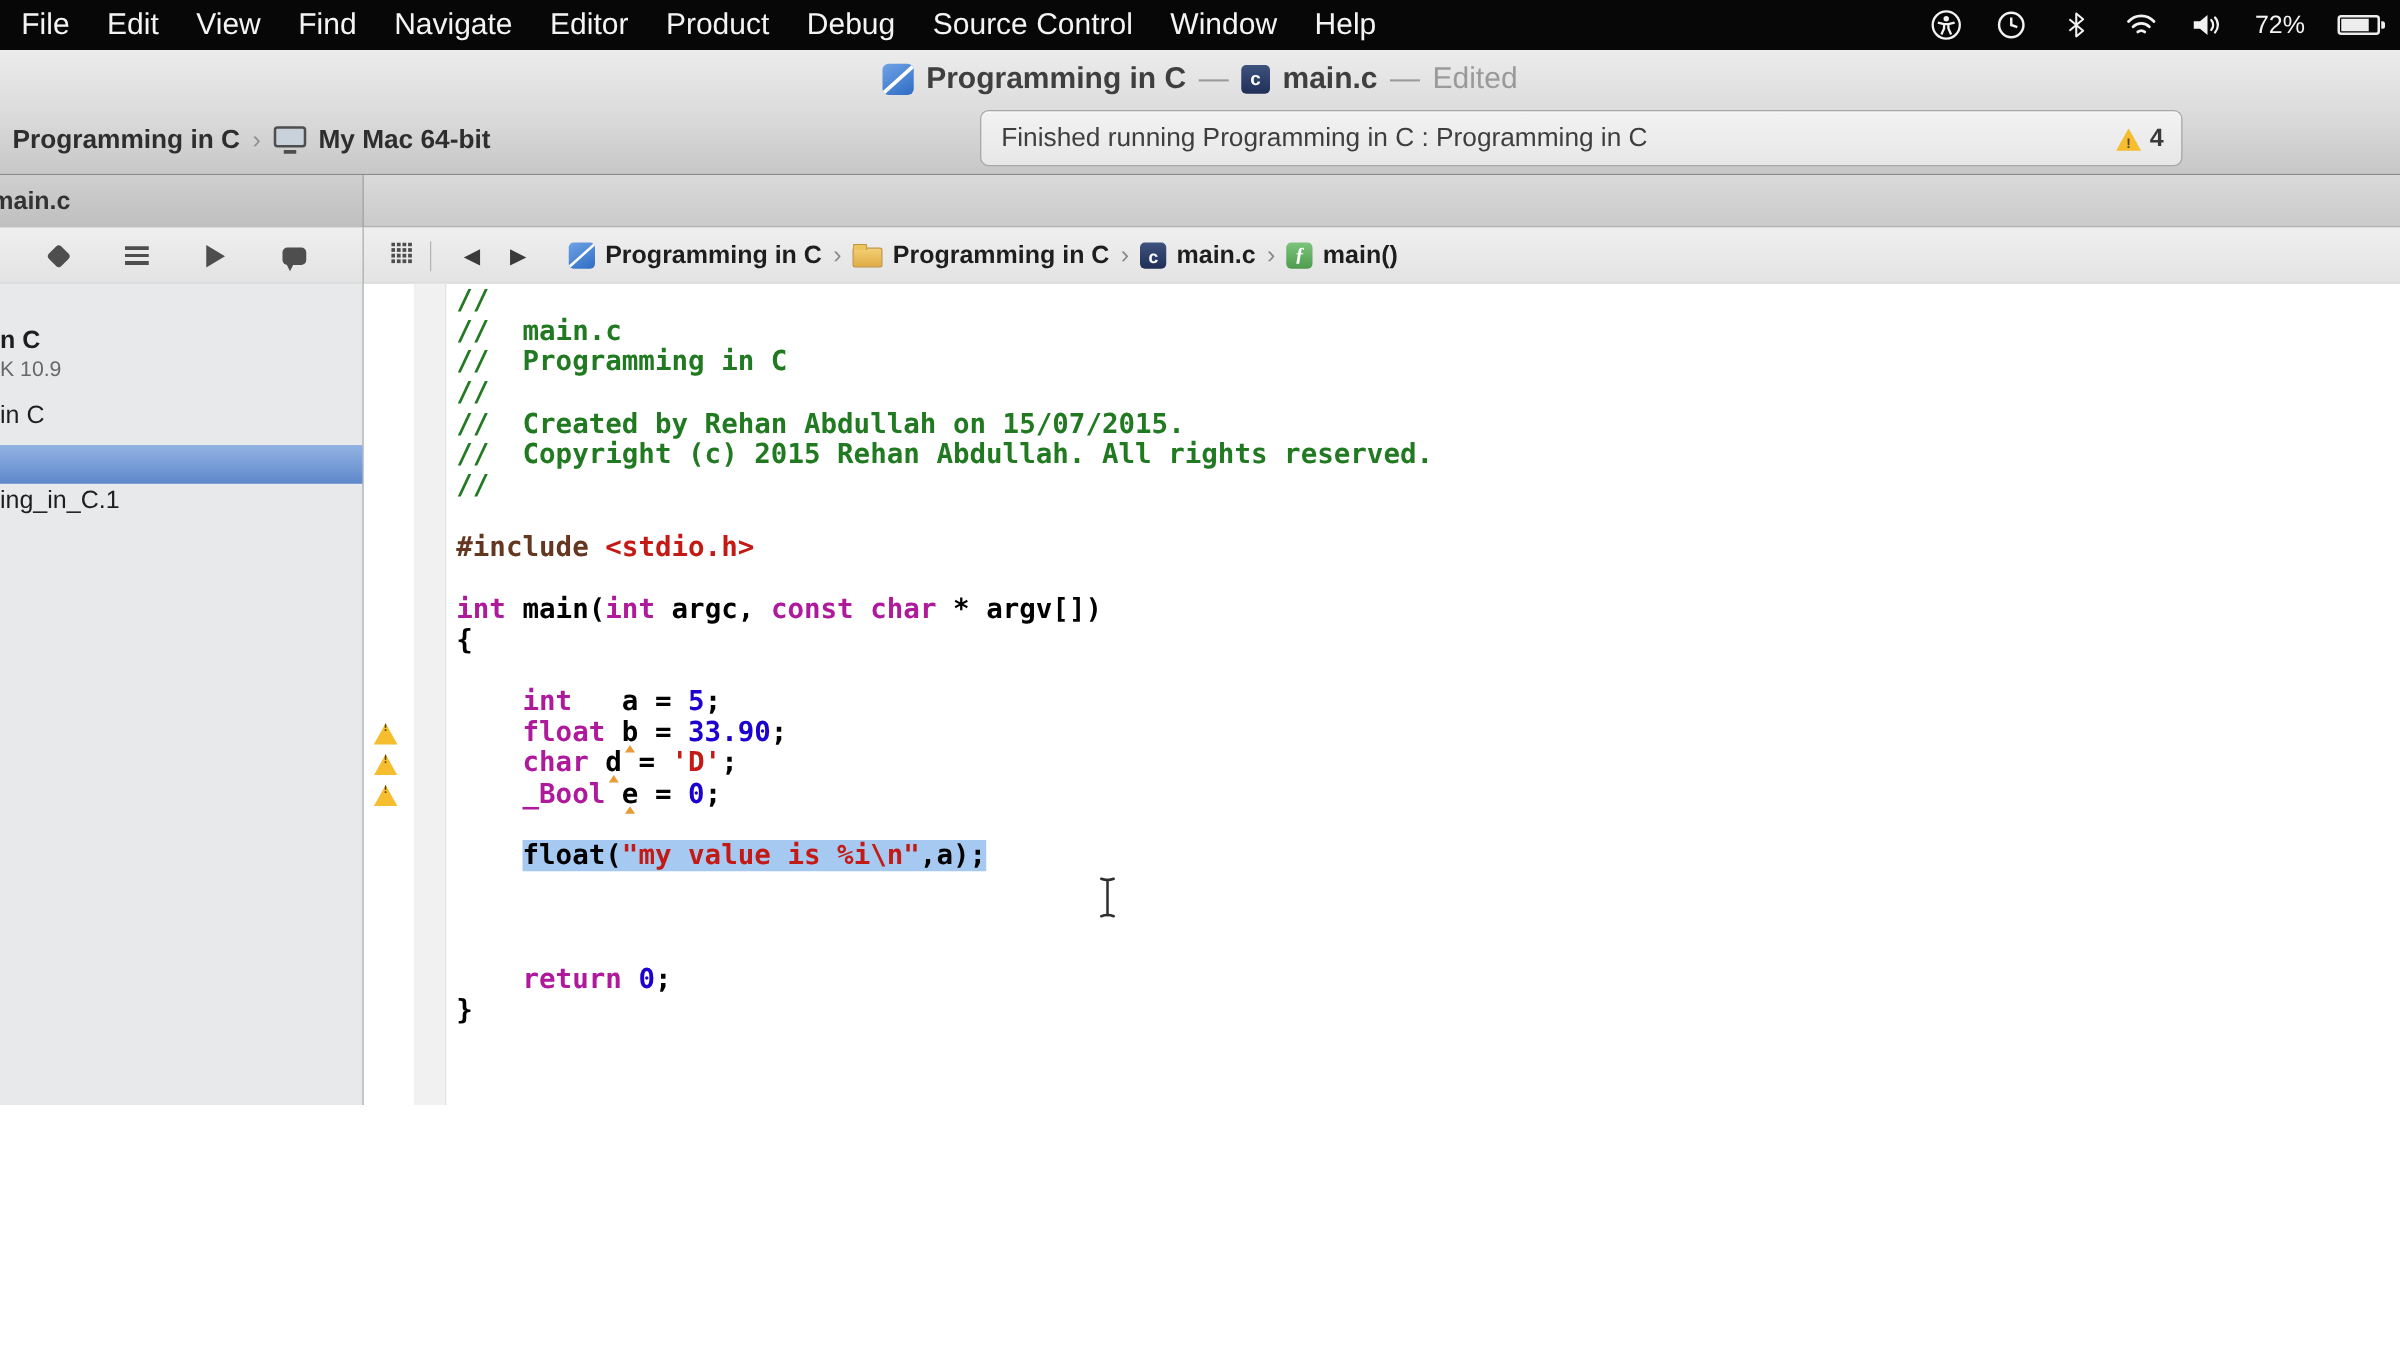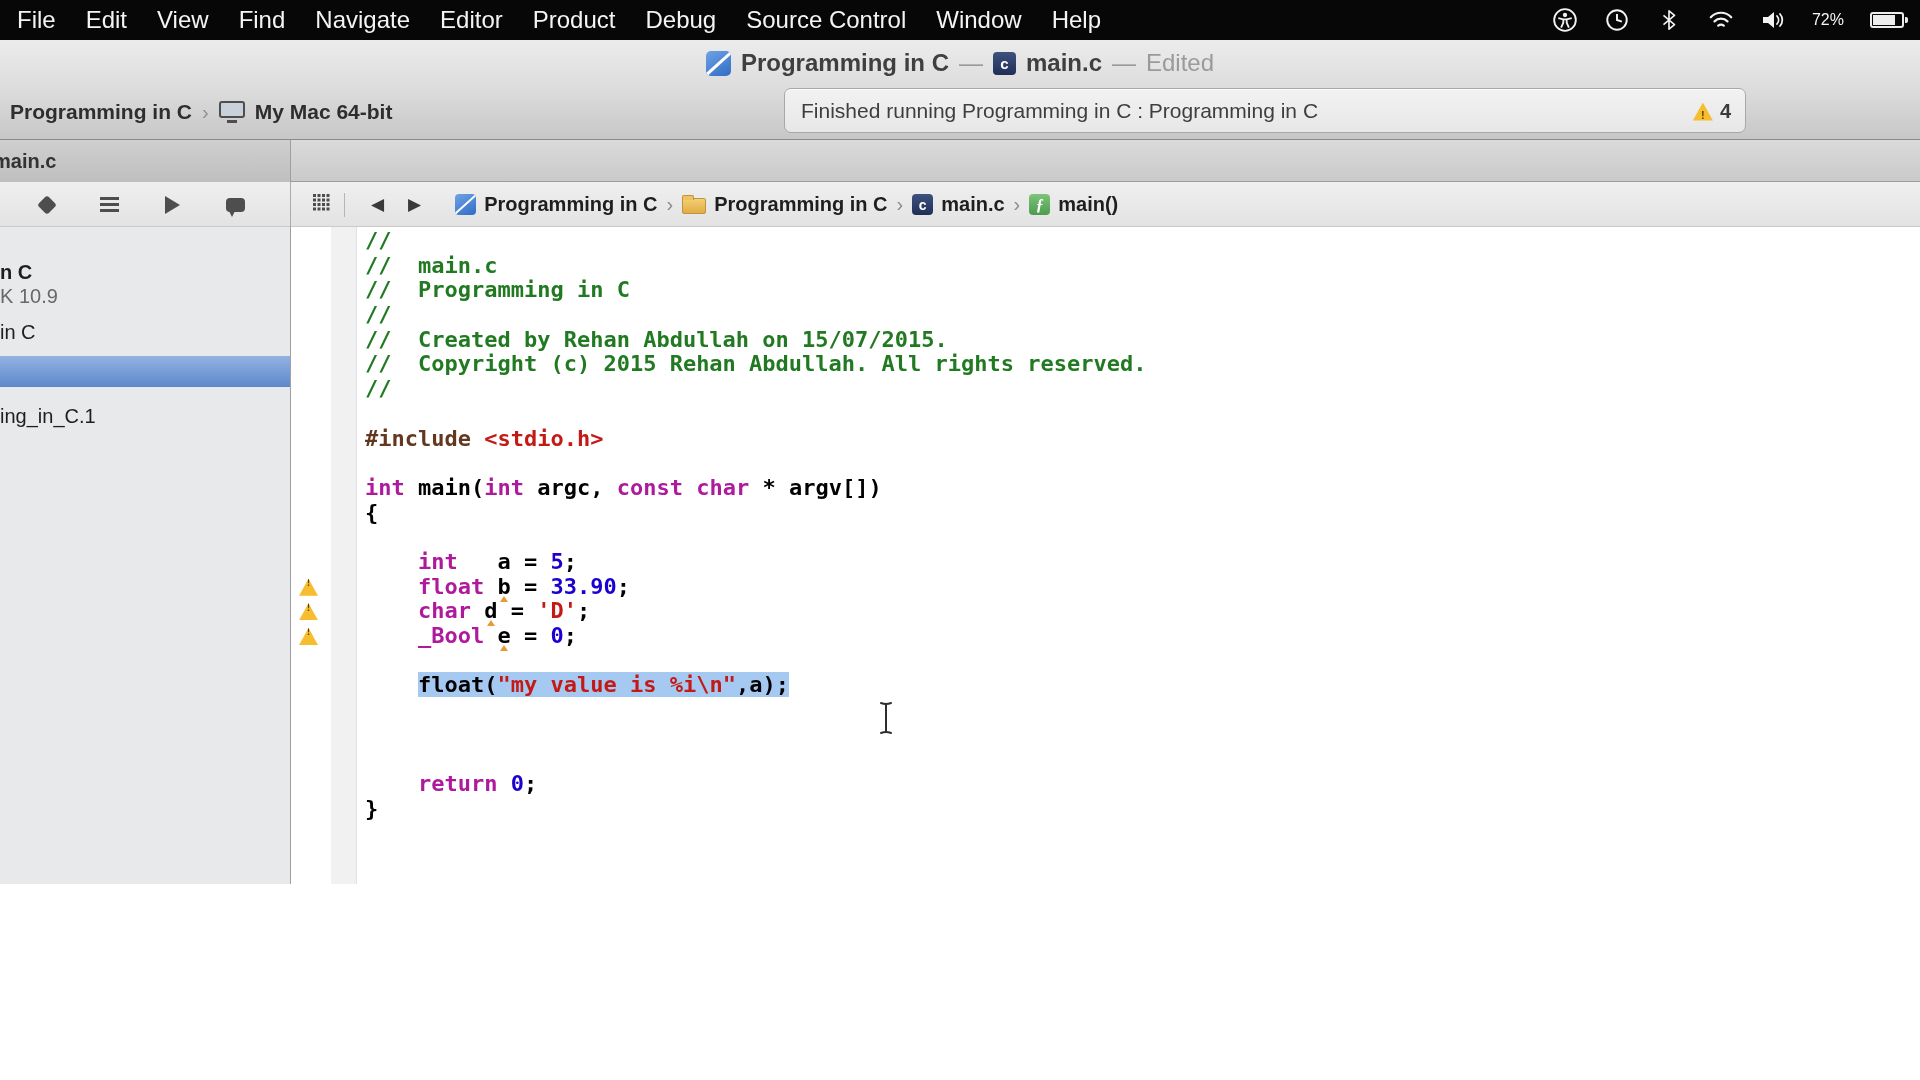--- a/index.html
+++ b/index.html
@@ -7,21 +7,21 @@
               font-family:"Liberation Sans", sans-serif; }
   .screen { position:relative; width:1920px; height:884px; }
 
   
   .menubar { position:absolute; left:0; top:0; width:1920px; height:40px;
              background:#070708; display:flex; align-items:center; justify-content:space-between; }
   .menu-left { display:flex; align-items:center; padding-left:2px; }
   .menu-item { color:#F4F4F4; font-size:24px; font-weight:500; padding:0 15px; white-space:nowrap; }
   .menu-right { display:flex; align-items:center; gap:26px; padding-right:16px; }
   .status-icon { width:26px; height:26px; display:flex; align-items:center; justify-content:center; }
-  .battery-text { color:#F4F4F4; font-size:16px; font-weight:500; }
+  .battery-text { color:#F4F4F4; font-size:20px; font-weight:500; }
   .battery-body { position:relative; width:34px; height:16px; border:2px solid #EDEDED; border-radius:3px; }
   .battery-fill { position:absolute; left:1px; top:1px; bottom:1px; width:72%; background:#EDEDED; }
   .battery-body::after { content:""; position:absolute; right:-6px; top:3px; width:3px; height:6px; background:#EDEDED; border-radius:0 2px 2px 0; }
 
   
   .header { position:absolute; left:0; top:40px; width:1920px; height:100px;
             background:linear-gradient(#ECECEC, #DADADA 55%, #C7C7C7); border-bottom:1px solid #8B8B8B; }
   .titlebar-row { position:absolute; left:0; top:0; width:1920px; height:46px;
                   display:flex; align-items:center; justify-content:center; gap:10px;
                   color:#3F3F3F; font-size:24px; font-weight:600; }
@@ -89,25 +89,25 @@
           color:#fff; font-size:16px; font-style:italic; font-family:"Liberation Serif",serif;
           display:flex; align-items:center; justify-content:center; }
   .ci-f::before { content:"ƒ"; }
 
   
   .content { position:absolute; left:0; top:227px; width:1920px; bottom:0; }
   .sidebar { position:absolute; left:0; top:0; width:291px; bottom:0; background:#E7E9EB;
              border-right:1px solid #9FA0A2; padding-top:2px; }
   .sb-item { height:27px; line-height:27px; font-size:20px; color:#1E1E1E; white-space:nowrap; overflow:hidden; }
   .sb-item.bold { font-weight:700;margin-top:30px; }
-  .sb-item.small { font-size:20px; color:#686868; height:23px; line-height:20px; }
+  .sb-item.small { font-size:17px; color:#686868; height:23px; line-height:20px; }
   .sb-item.gap { margin-top:10px; }
   .sb-item.selected { height:31px; line-height:31px; margin-top:10px; color:#fff;
                       background:linear-gradient(#93B2E2, var(--selrow,#5E88CC)); }
-  .sb-item.gap2 { margin-top:16px; }
+  .sb-item.gap2 { margin-top:0; }
 
   .editor { position:absolute; left:291px; top:0; right:0; bottom:0; background:#FFFFFF; }
   .focus-ribbon { position:absolute; left:40px; top:0; bottom:0; width:26px; background:#F1F1F2; border-right:1px solid #E2E2E3; }
   .code { position:absolute; left:74px; top:2px; right:0; font-family:"DejaVu Sans Mono", monospace;
           font-size:22px; font-weight:600; line-height:24.7px; color:#000; }
   .code-line { position:relative; height:24.7px; white-space:pre; }
   .tok-cm { color:var(--cm,#217A21); }
   .tok-kw { color:var(--kw,#AE1A9B); }
   .tok-num { color:var(--num,#1C00CF); }
   .tok-str { color:var(--str,#C41A16); }

